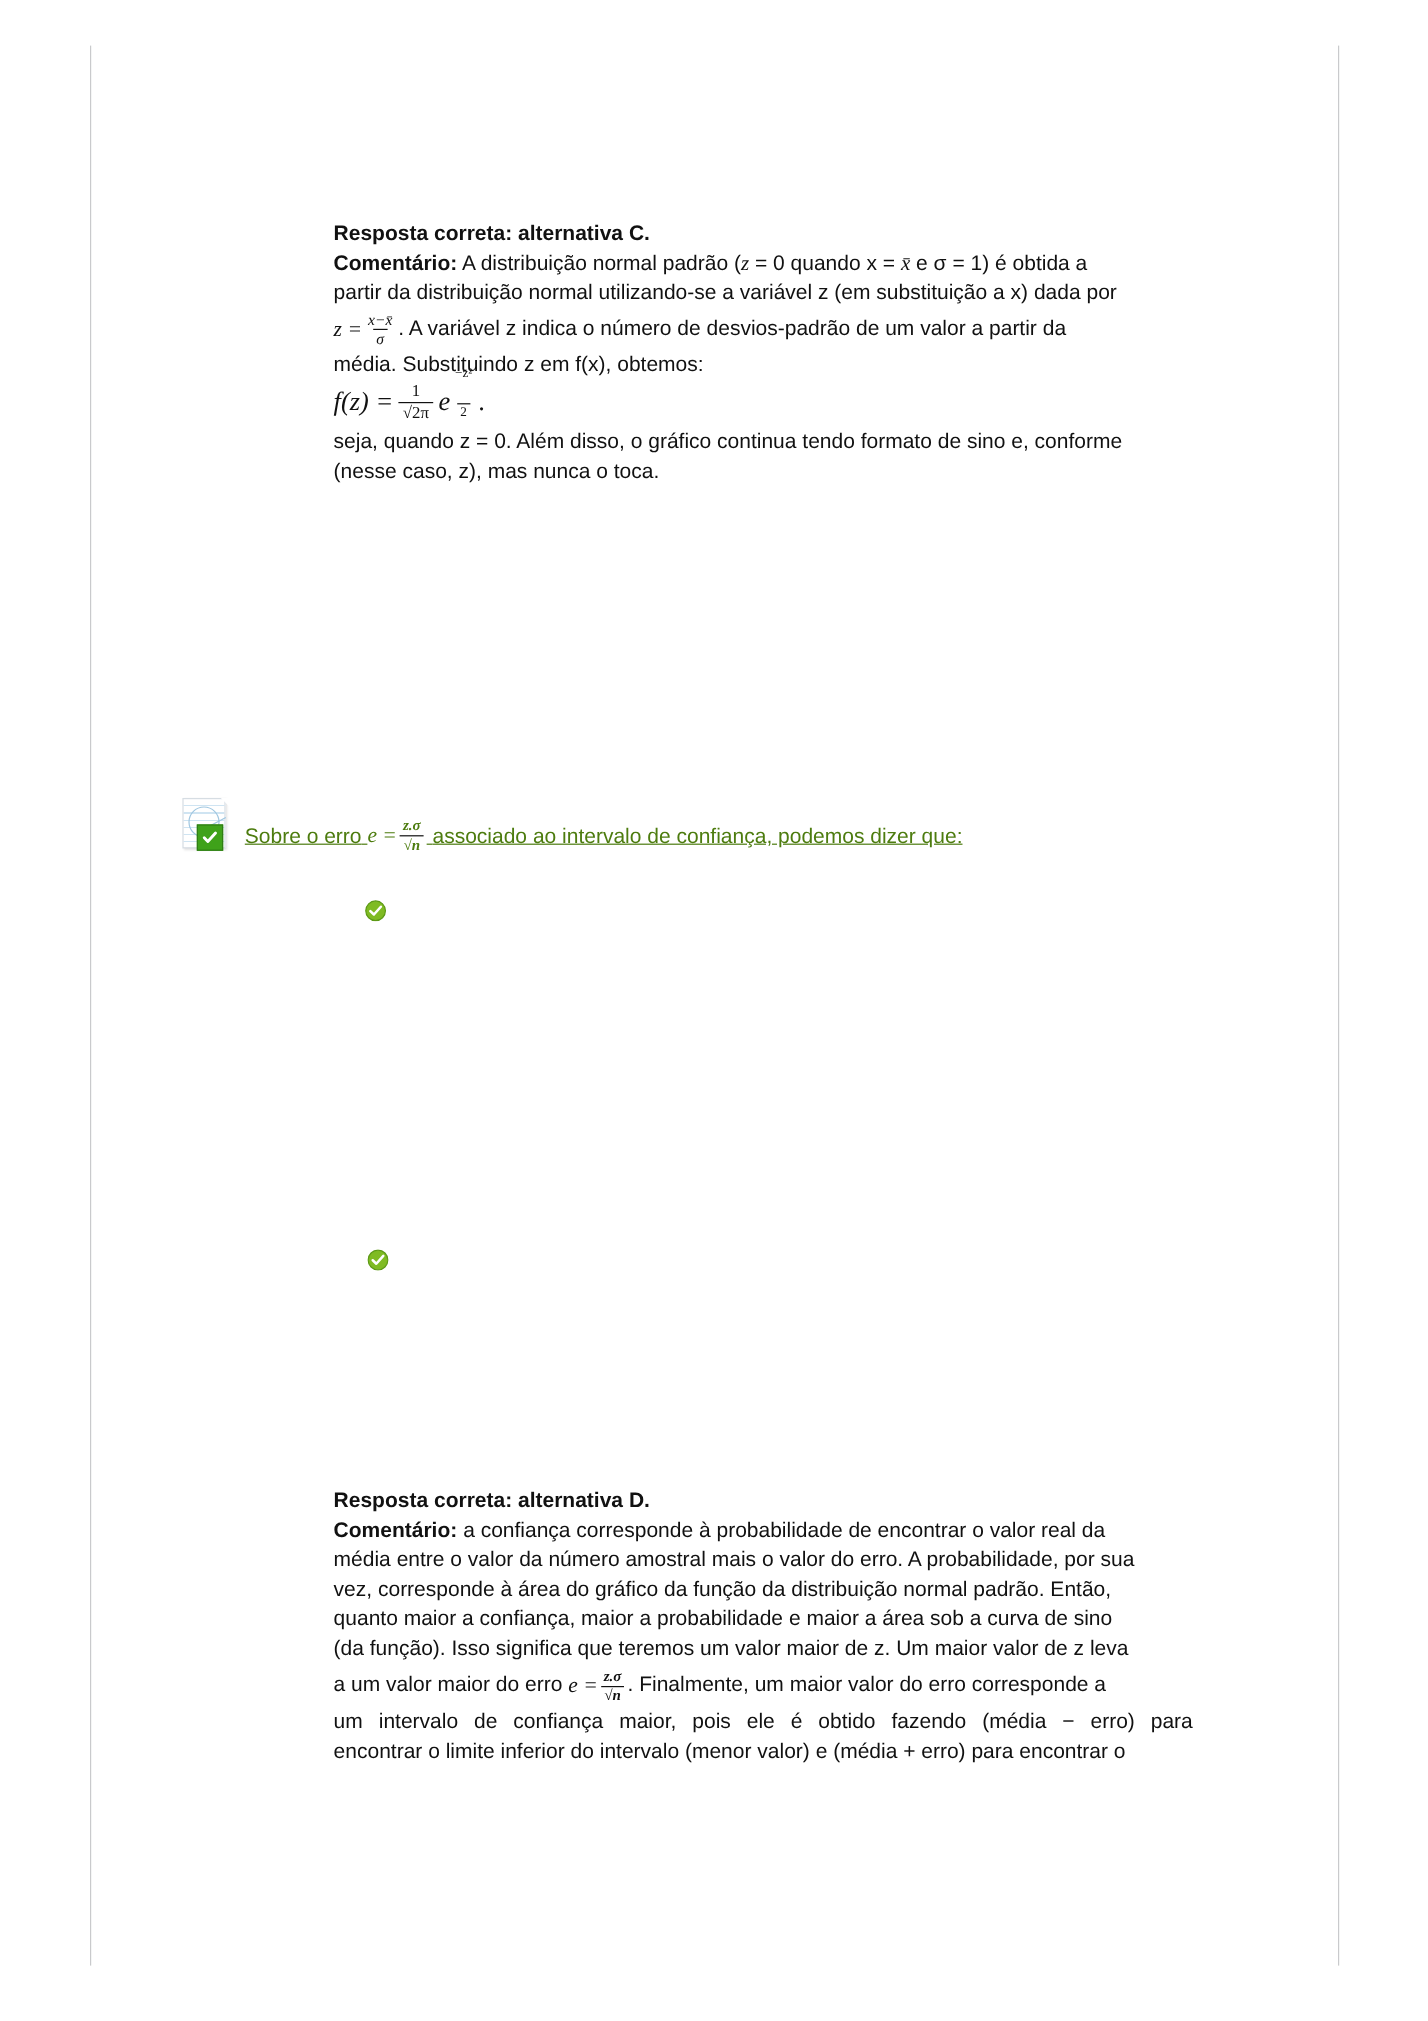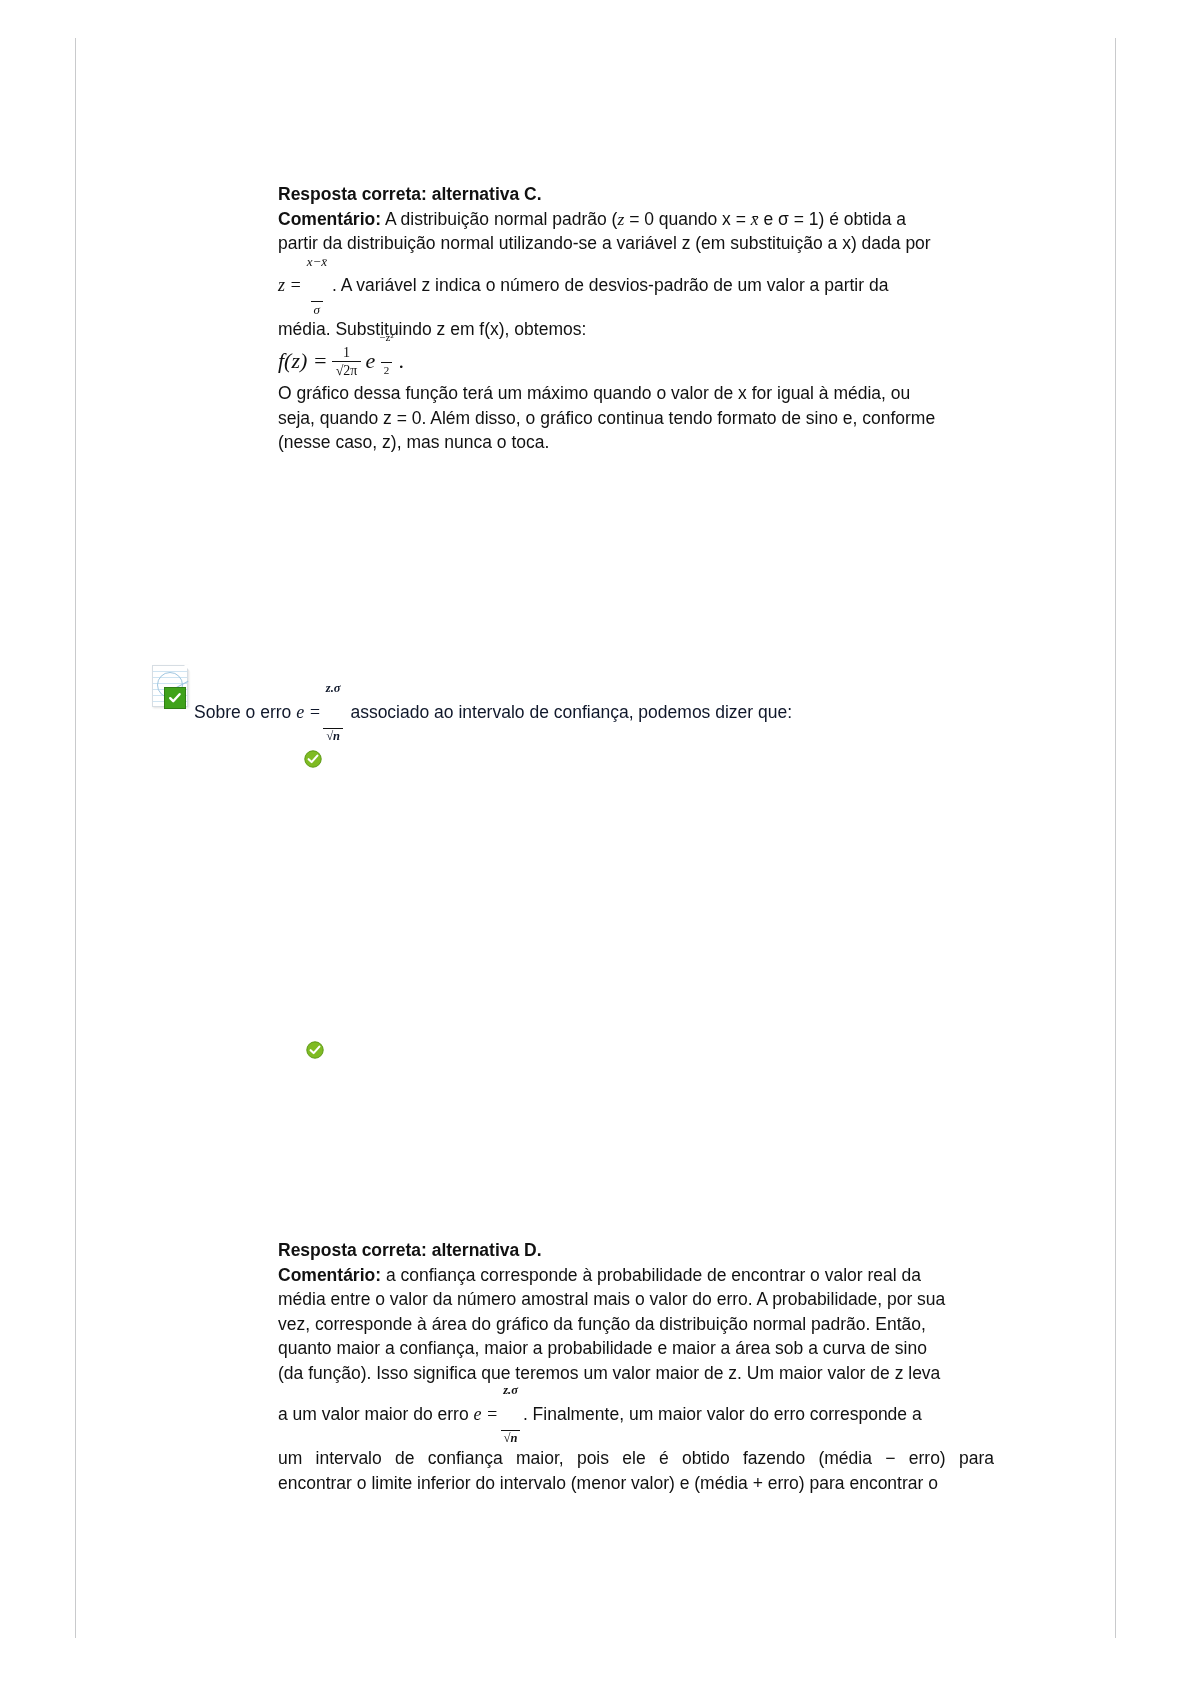--- a/index.html
+++ b/index.html
@@ -60,21 +60,20 @@
     white-space: nowrap;
   }
   .frac {
     display: inline-flex;
     flex-direction: column;
     align-items: center;
     vertical-align: middle;
     margin: 0 2px;
     position: relative;
     top: -1px;
-    gap: 32px;
   }
   .frac .num {
     font-size: 12.5px;
     line-height: 13px;
     padding: 0 3px 1px 3px;
     font-weight: bold;
   }
   .frac .den {
     font-size: 12.5px;
     line-height: 13px;
@@ -185,23 +184,25 @@
     border: 1px solid #2f7d14;
     display: flex;
     align-items: center;
     justify-content: center;
   }
   .q-icon .badge svg { display: block; }
 
   .q-text {
     font-size: 17.5px;
     line-height: 24px;
+    margin-left: 10px;
     padding-top: 20px;
     white-space: nowrap;
-    color: #0f172a;
+    color: #4d7c0f;
+    text-decoration: underline;
   }
 
   
   .check-marker {
     position: absolute;
     width: 18px;
     height: 18px;
   }
   .check-marker svg { display: block; }
 
@@ -242,23 +243,20 @@
       </span>
       <span style="font-style:italic;">e</span>
       <span class="exp-frac">
         <span class="num">−z²</span>
         <span class="den">2</span>
       </span>
       <span style="margin-left:2px;">.</span>
     </div>
 
     <div class="tline just">
-        <span>O gráfico dessa função terá um máximo quando o valor de x for igual à média, ou</span>
-      </div>
-    <div class="tline just">
         <span>seja, quando z = 0. Além disso, o gráfico continua tendo formato de sino e, conforme</span>
       </div>
     <div class="tline">(nesse caso, z), mas nunca o toca.</div>
   </div>
 
   <div class="question-row">
 
     <div class="q-icon">
       <div class="doc"></div>
       <div class="fold"></div>

